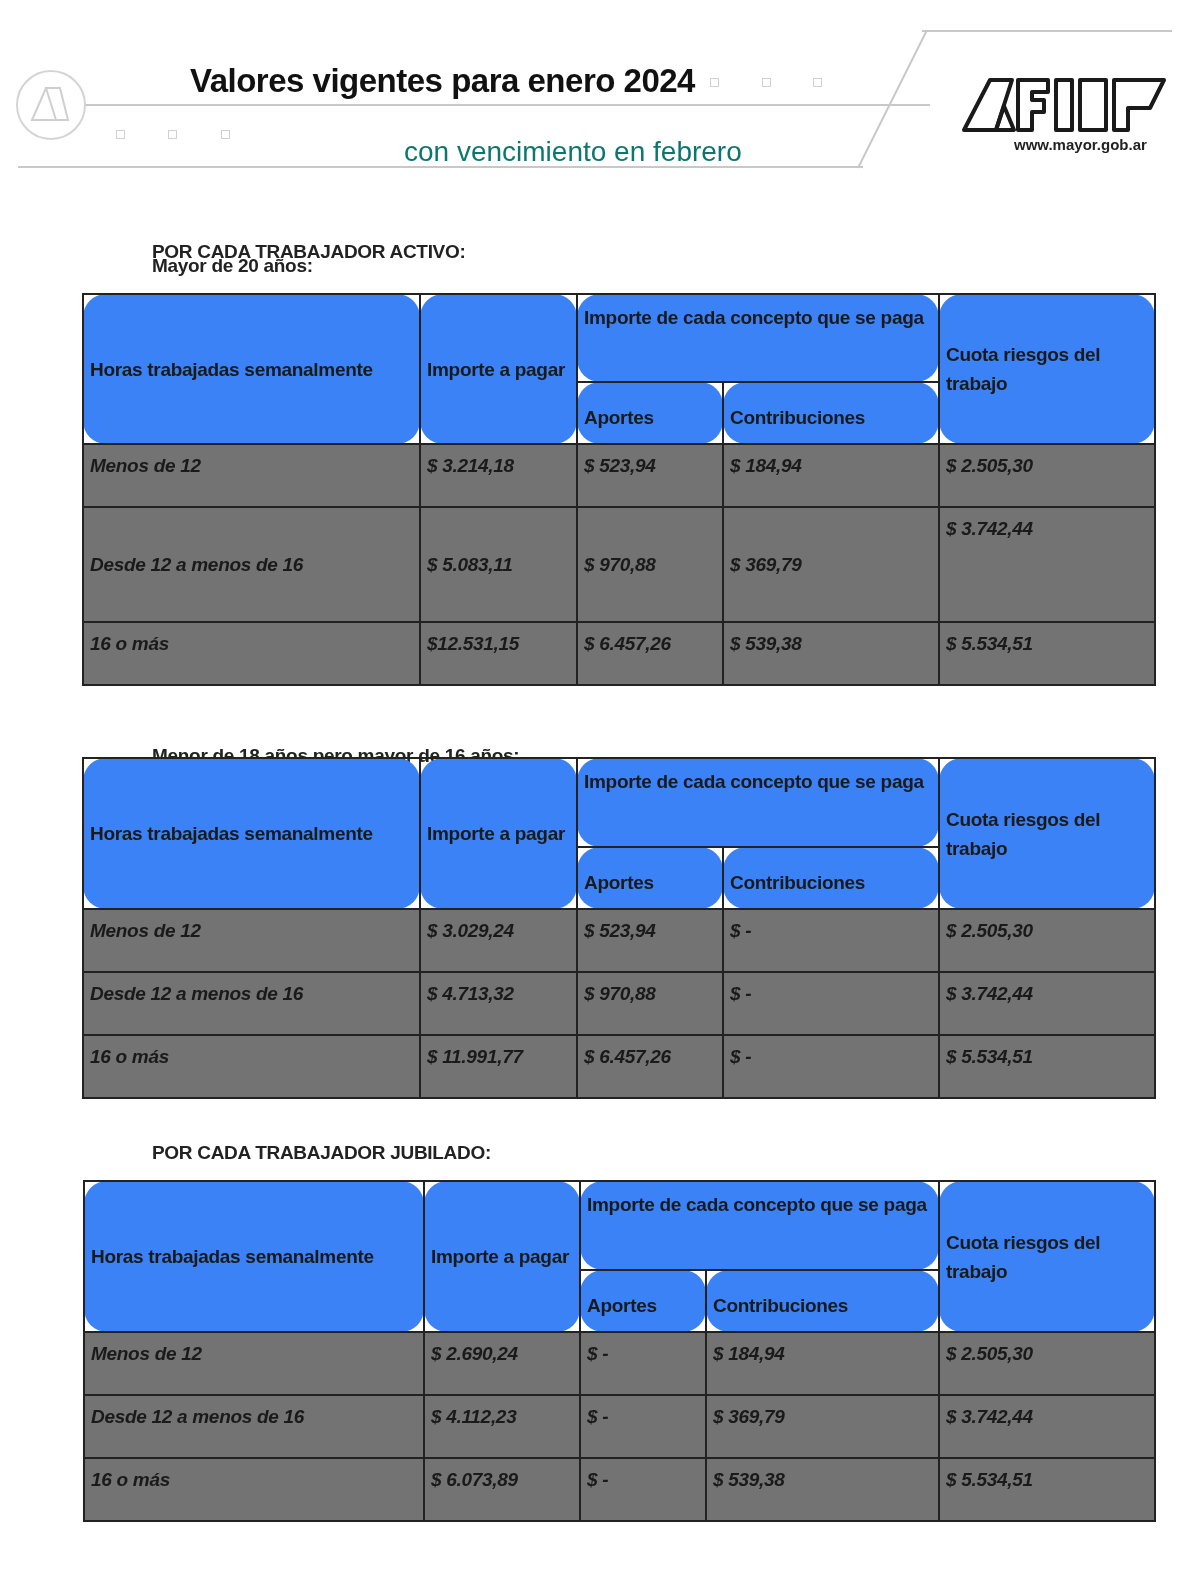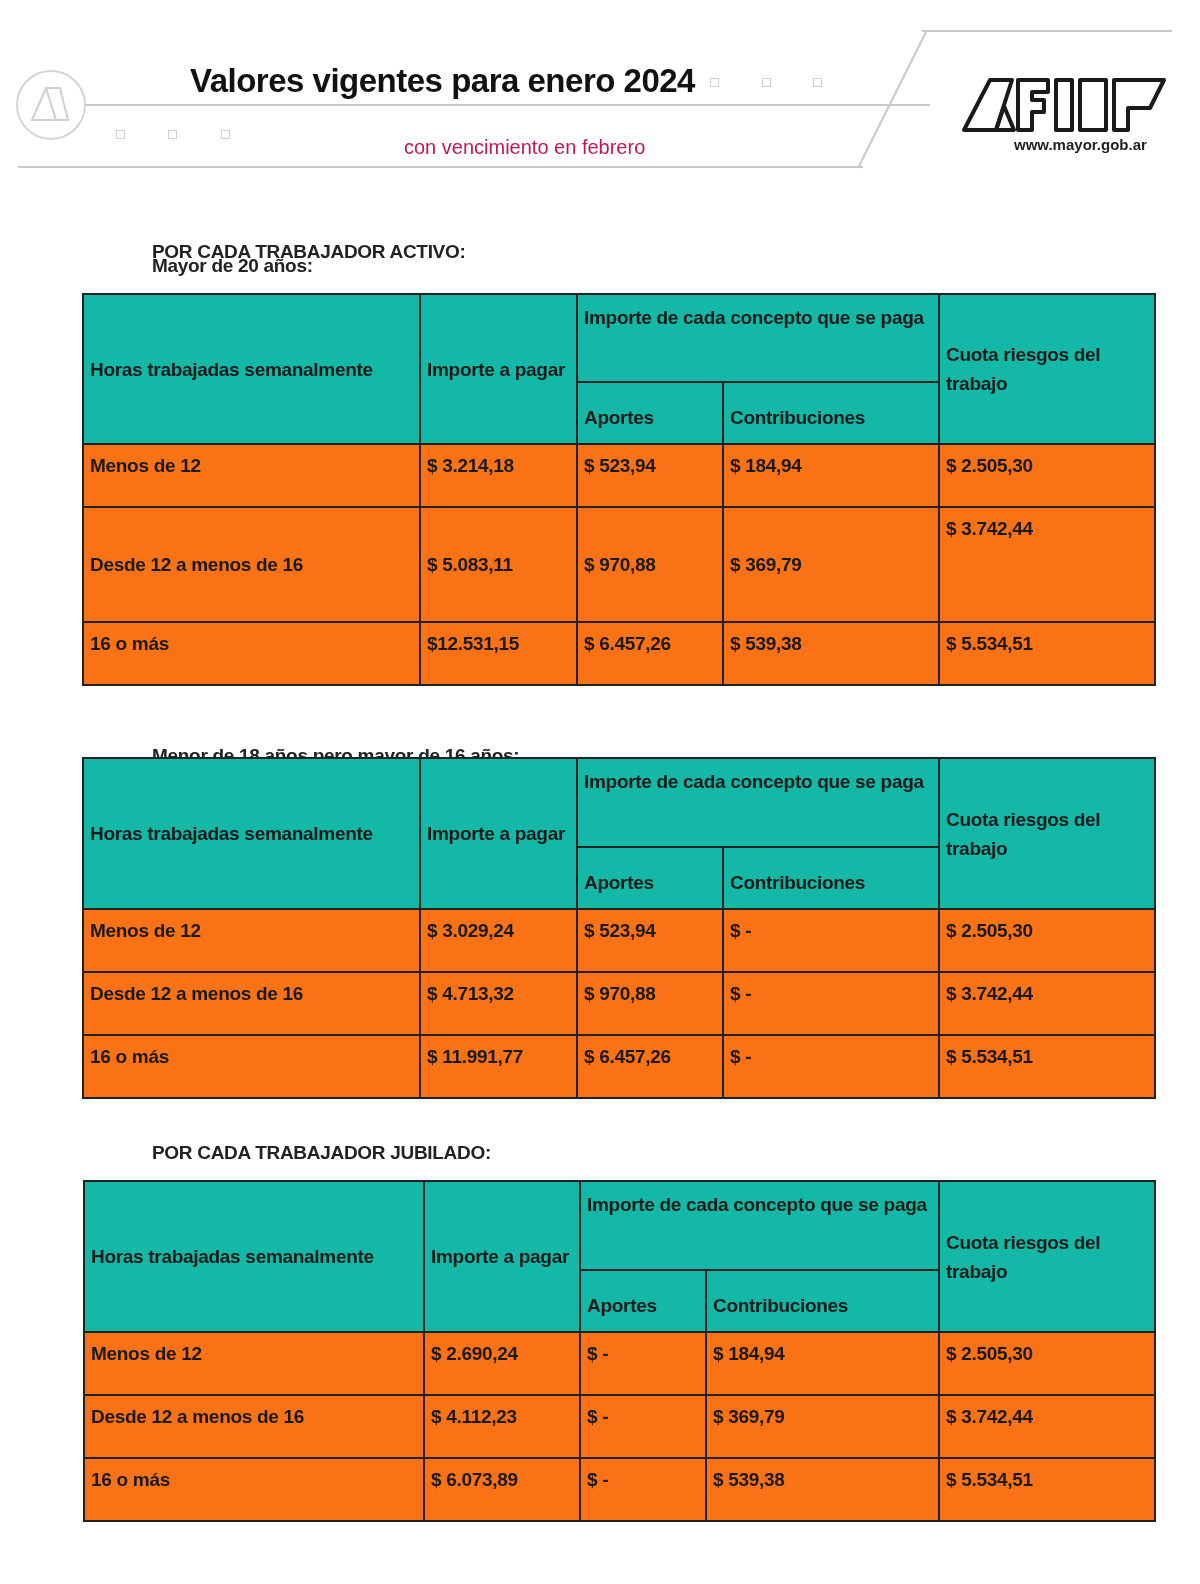--- a/index.html
+++ b/index.html
@@ -6,37 +6,37 @@
   body { width: 1200px; height: 1584px; position: relative; overflow: hidden;
          font-family: "Liberation Sans", "DejaVu Sans", sans-serif; color: #1a1a1a; }
 
   
   .deco-line { position: absolute; background: #c8c8c8; height: 2px; }
   .deco-sq { position: absolute; width: 9px; height: 9px; border: 1.5px solid #d0d0d0; box-sizing: border-box; }
   .deco-circle { position: absolute; left: 16px; top: 70px; width: 70px; height: 70px;
                  border: 2px solid #d4d4d4; border-radius: 50%; box-sizing: border-box; background:#fff; }
   .header-title { position: absolute; left: 190px; top: 62px; font-size: 33px; font-weight: bold;
                   letter-spacing: -0.5px; color: #111; white-space: nowrap; }
-  .header-sub { position: absolute; left: 404px; top: 136px; font-size: 20px; color: #be185d; white-space: nowrap; }
+  .header-sub { position: absolute; left: 404px; top: 136px; font-size: 28px; color: #0f766e; white-space: nowrap; }
   .logo { position: absolute; left: 960px; top: 72px; }
   .logo-url { position: absolute; left: 1014px; top: 136px; font-size: 15px; font-weight: bold; color: #222; }
 
   
   .section-label { position: absolute; left: 152px; font-size: 19px; font-weight: bold; color: #222; letter-spacing: -0.3px; }
 
   
   table.tbl { position: absolute; border-collapse: collapse; table-layout: fixed;
               border: 2.5px solid #222; }
   table.tbl td, table.tbl th { border: 2px solid #222; font-size: 19px; font-weight: bold;
               text-align: left; padding: 0 6px; color: #1a1a1a; letter-spacing: -0.3px; }
-  table.tbl th { background: #14b8a6; font-weight: bold; }
+  table.tbl th { background: #3b82f6; font-weight: bold; border-radius: 23px; }
   table.tbl th.top { vertical-align: top; padding-top: 8px; line-height: 29px; }
   table.tbl th.mid { vertical-align: middle; line-height: 29px; }
   table.tbl th.sub { vertical-align: top; padding-top: 24px; }
-  table.tbl td { background: #f97316; vertical-align: top; padding-top: 10px; }
+  table.tbl td { background: #737373; vertical-align: top; padding-top: 10px; font-style: italic; }
   table.tbl td.mid { vertical-align: middle; padding-top: 0; }
 </style>
 </head>
 <body>
 
 <div>
   <div class="deco-line" style="left:80px; top:104px; width:850px;"></div>
   <div class="deco-line" style="left:18px; top:166px; width:845px;"></div>
   <div class="deco-line" style="left:922px; top:30px; width:250px;"></div>
   <svg style="position:absolute;left:855px;top:28px;" width="75" height="142">

